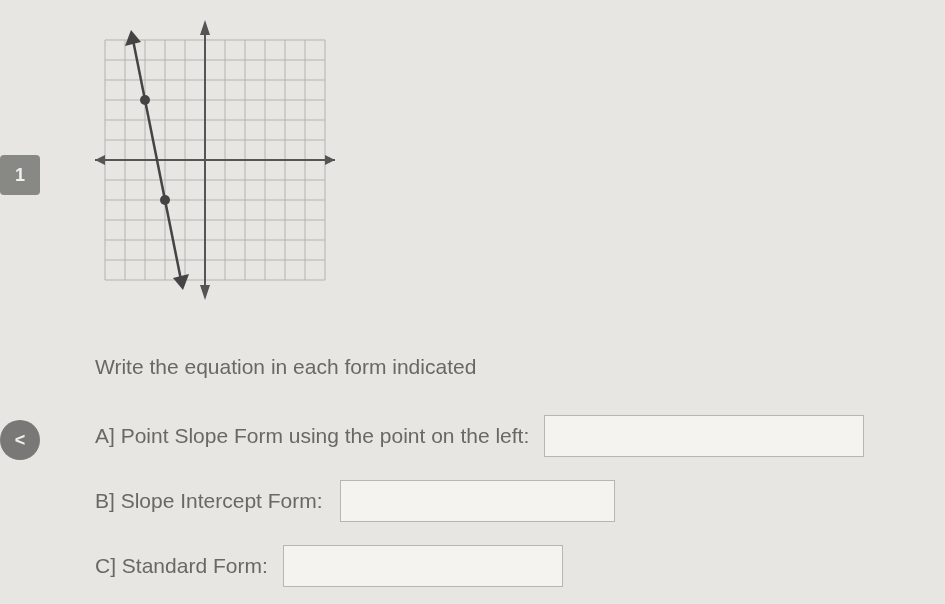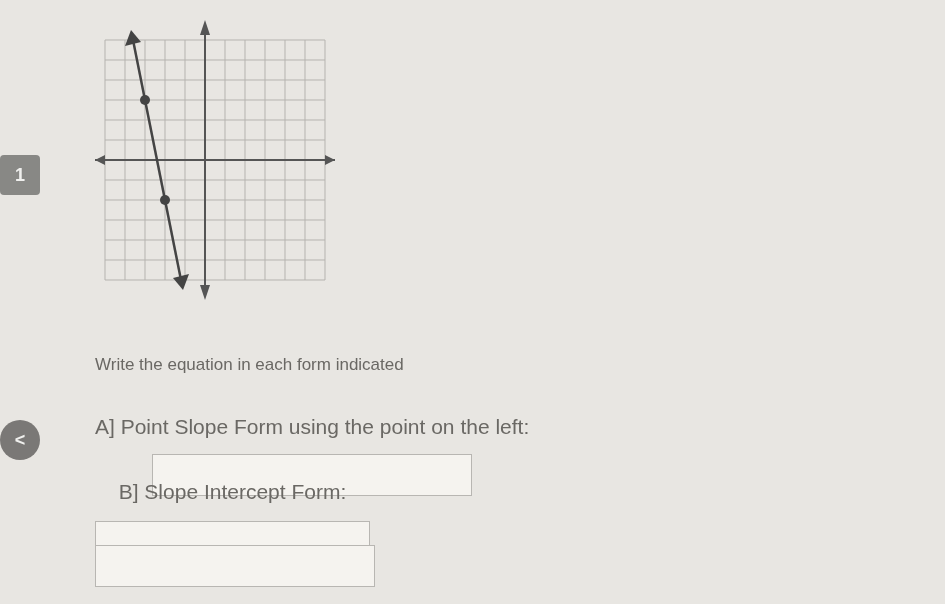--- a/index.html
+++ b/index.html
@@ -53,31 +53,30 @@
       height: 300px;
     }
     .graph-svg {
       width: 100%;
       height: 100%;
     }
     .prompt-text {
       position: absolute;
       left: 95px;
       top: 355px;
-      font-size: 17px;
+      font-size: 21px;
       color: #6a6864;
       font-weight: 500;
     }
     .question-row {
       position: absolute;
       left: 95px;
       display: flex;
       align-items: center;
       gap: 15px;
-      flex-direction: column;
     }
     .row-a {
       top: 415px;
     }
     .row-b {
       top: 480px;
       gap: 17px;
     }
     .row-c {
       top: 545px;
@@ -179,14 +178,15 @@
   <span class="question-label">A]  Point Slope Form using the point on the left:</span>
   <input class="answer-input input-a" type="text" value="" style="">
 </div>
 
 <div class="question-row row-b">
   <span class="question-label">B]  Slope Intercept Form:</span>
   <input class="answer-input input-b" type="text" value="" style="">
 </div>
 
 <div class="question-row row-c">
+  <span class="question-label">C]  Standard Form:</span>
   <input class="answer-input input-c" type="text" value="" style="">
 </div>
 
 </body></html>

